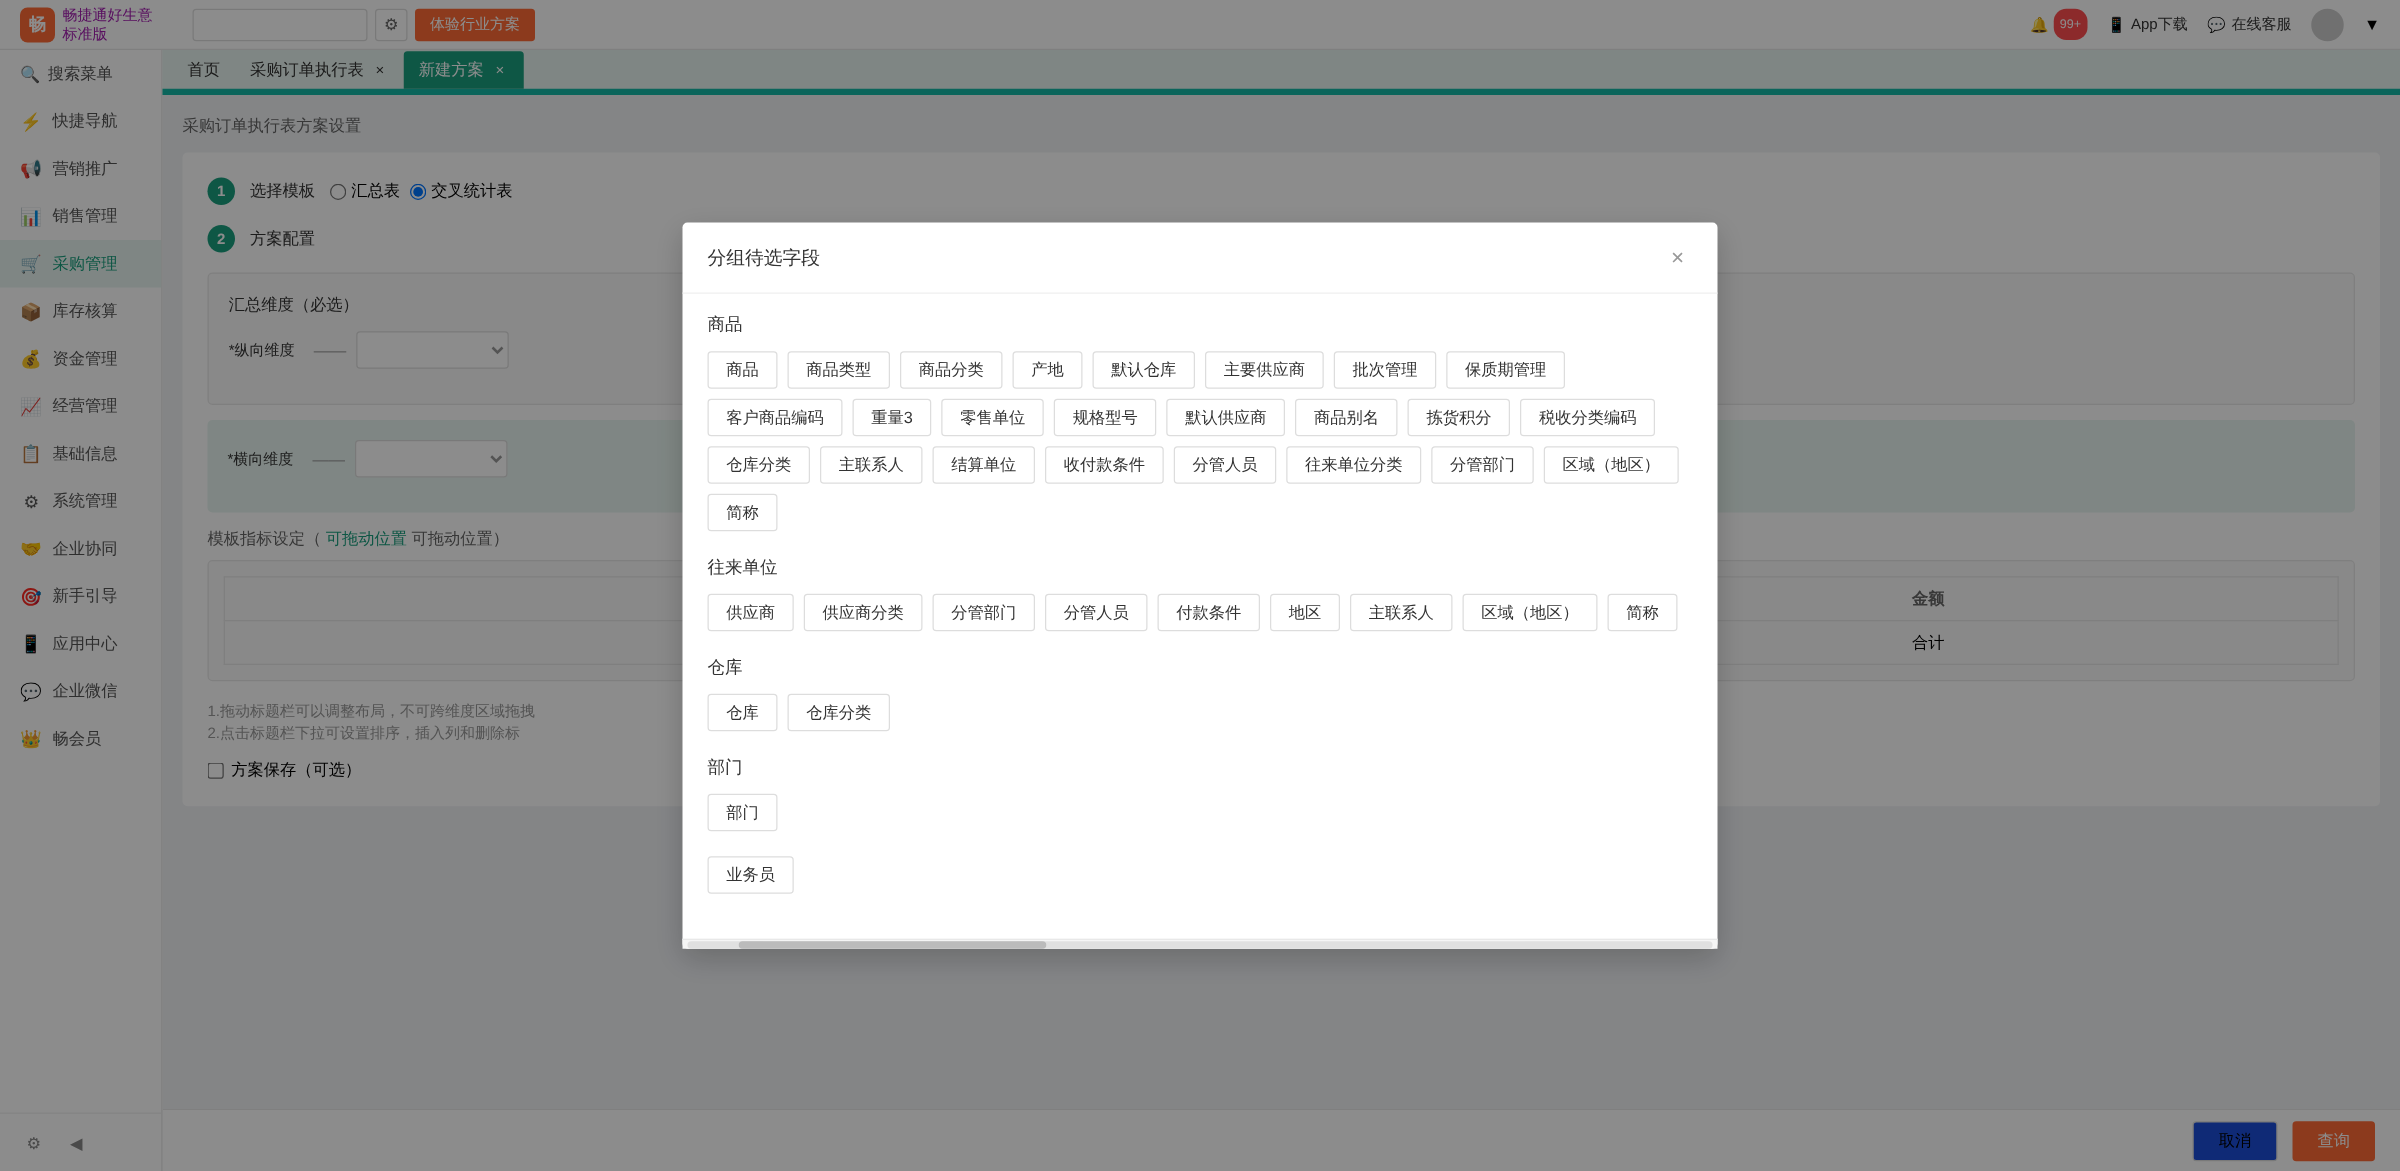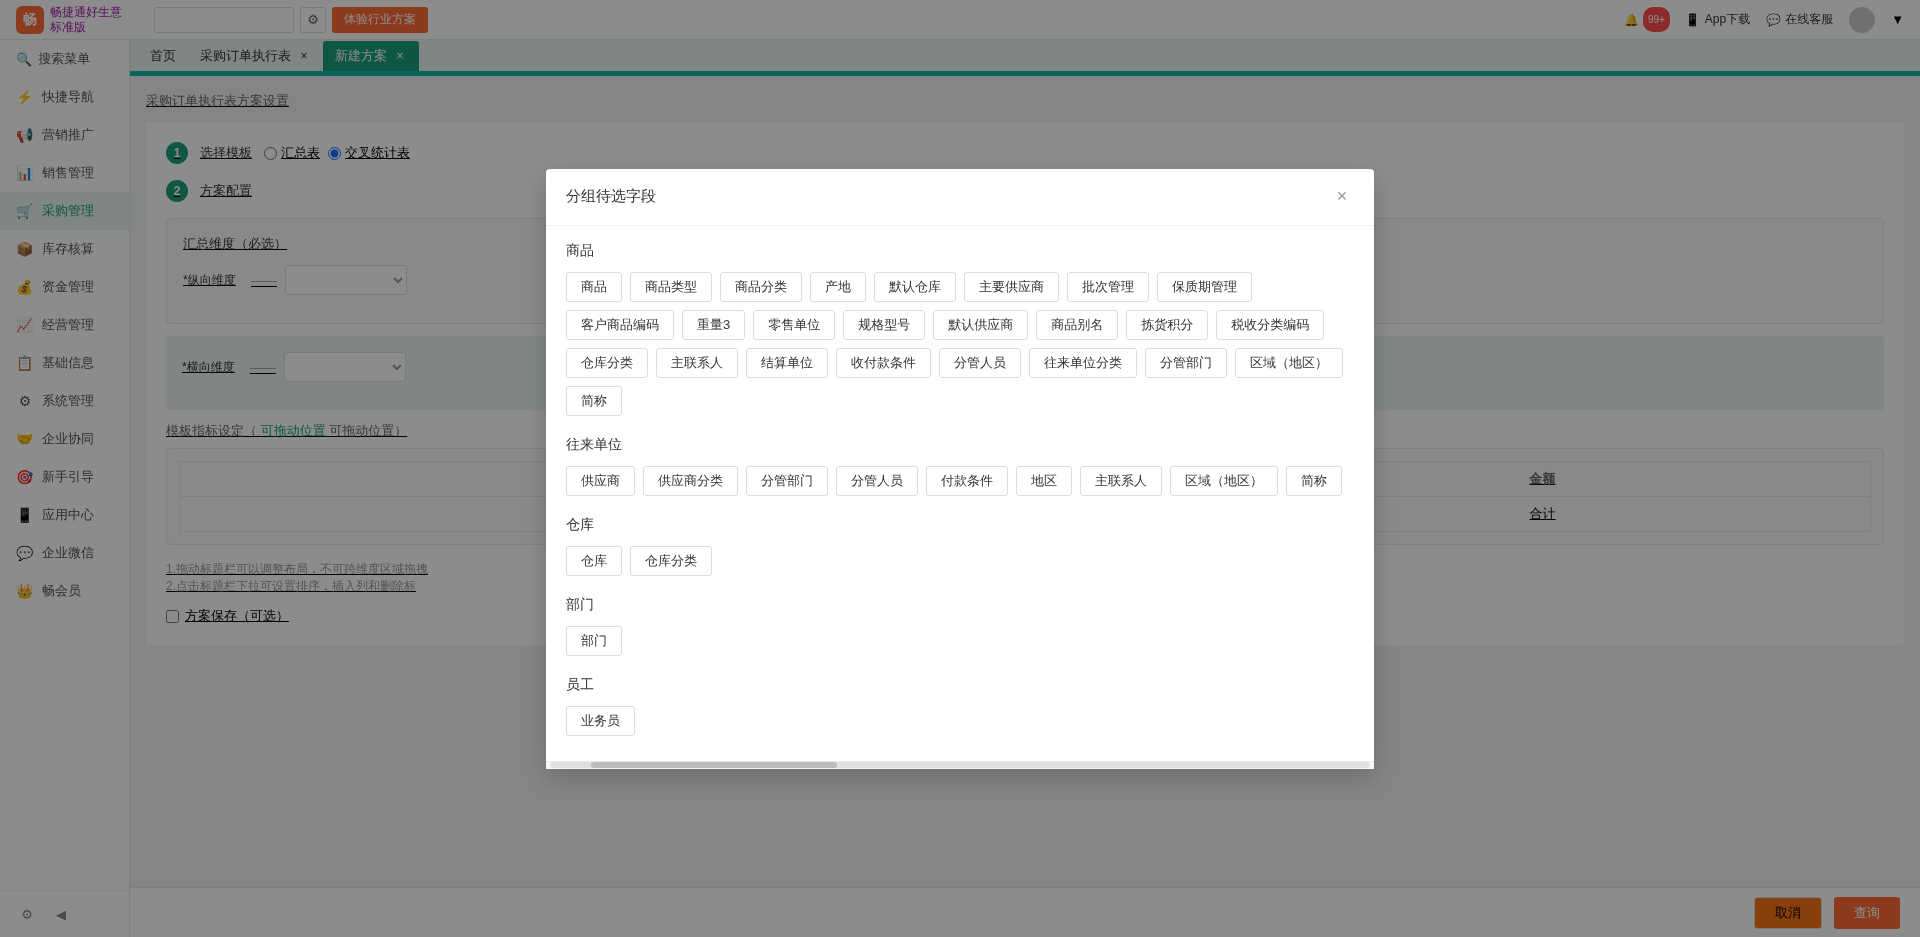--- a/index.html
+++ b/index.html
@@ -149,21 +149,20 @@
       cursor: pointer; color: #888;
     }
 
     
     .main-content {
       margin-left: 130px;
       margin-top: 76px;
       padding: 16px;
       min-height: calc(100vh - 76px);
       background: #f0f2f5;
-      text-decoration: underline;
     }
 
     
     .page-title-bar {
       font-size: 13px;
       color: #666;
       margin-bottom: 12px;
     }
 
     .settings-card {
@@ -226,21 +225,21 @@
       height: 50px;
       background: white;
       border-top: 1px solid #e8e8e8;
       display: flex; align-items: center; justify-content: flex-end;
       padding: 0 20px;
       gap: 12px;
       z-index: 50;
     }
     .btn-cancel {
       height: 32px; padding: 0 20px;
-      border: 1px solid #ddd; background: #f97316;
+      border: 1px solid #ddd; background: #1d4ed8;
       border-radius: 3px; cursor: pointer; font-size: 13px;
     }
     .btn-confirm {
       height: 32px; padding: 0 20px;
       border: none; background: #ff6b35; color: white;
       border-radius: 3px; cursor: pointer; font-size: 13px;
     }
 
     
     .modal-overlay {
@@ -607,21 +606,20 @@
       </div>
 
       <div class="field-section">
         <div class="field-section-title">部门</div>
         <div class="field-tags">
           <div class="field-tag">部门</div>
         </div>
       </div>
 
       <div class="field-section">
-        <div class="field-section-title">员工</div>
         <div class="field-tags">
           <div class="field-tag">业务员</div>
         </div>
       </div>
 
     </div>
 
     <div class="modal-hscroll">
       <div class="hscroll-track">
         <div class="hscroll-thumb"></div>

